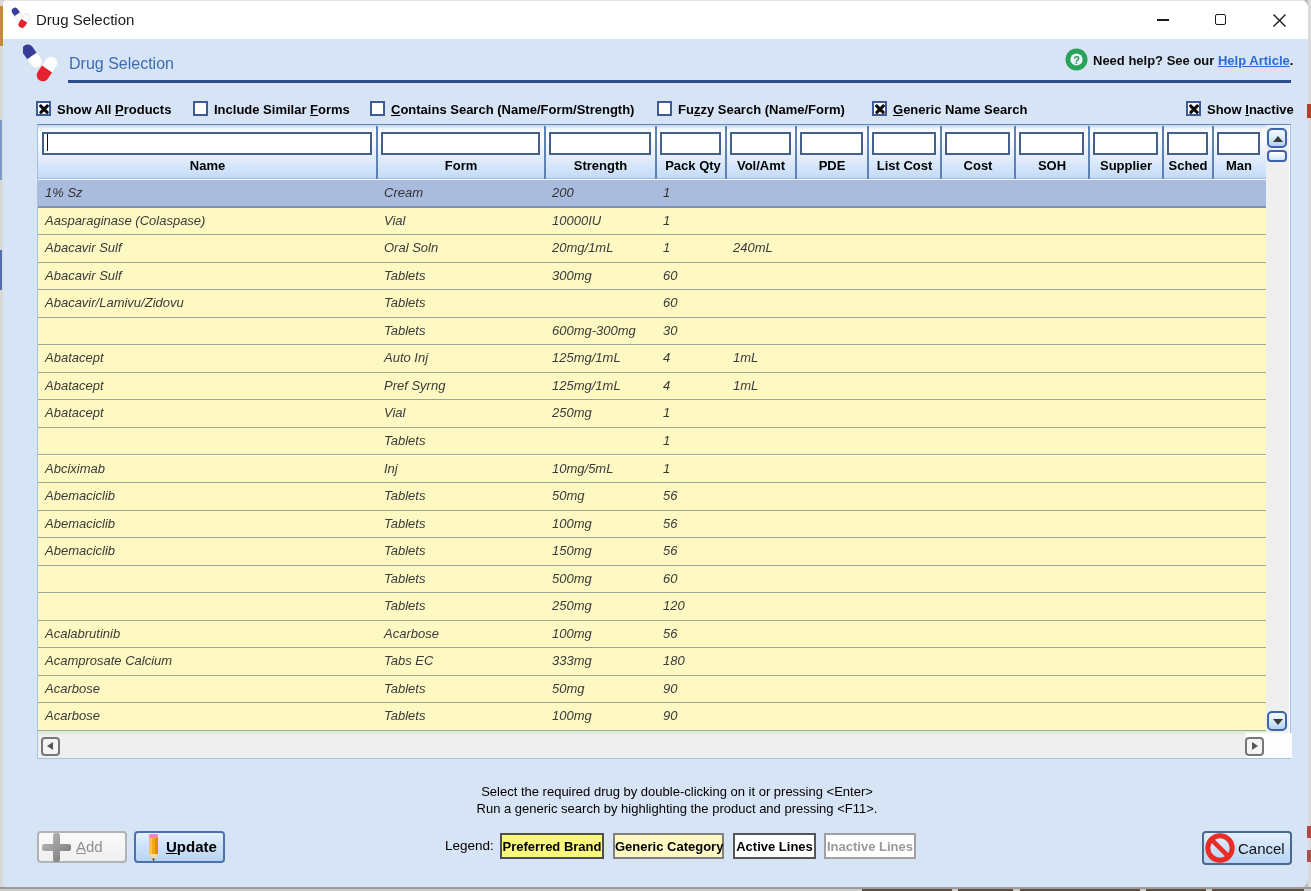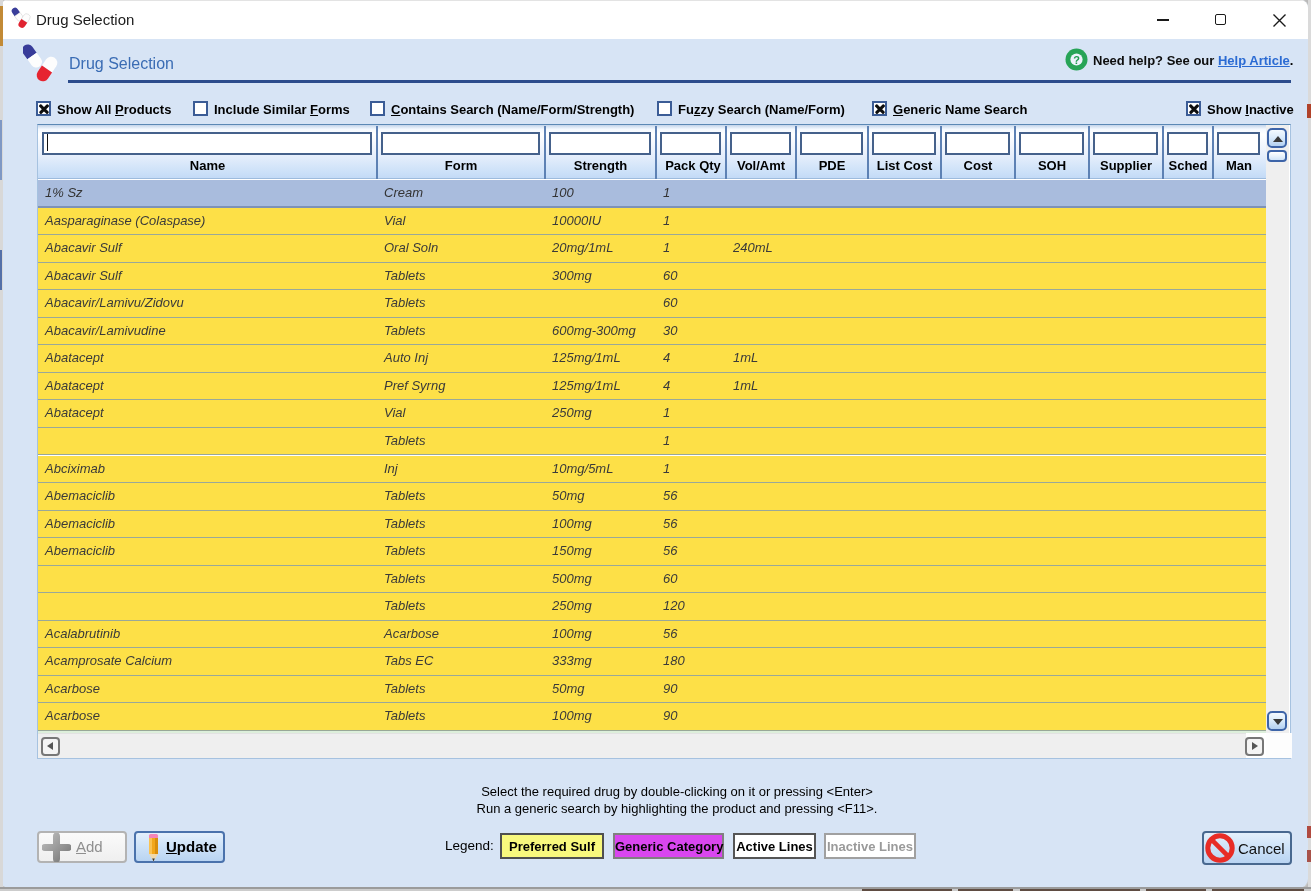--- a/index.html
+++ b/index.html
@@ -27,21 +27,21 @@
   border:1px solid #a6c2e0; border-top:1.5px solid #5b88b5; background:#fff; }
 .thead { position:absolute; left:0; top:0; width:1228px; height:54.5px;
   background:linear-gradient(180deg, #c3d4ea 0%, #f4f9ff 8%, #ffffff 18%, #e8f0fc 55%, #cbe0f8 90%, #c3daf6 100%);
   border-bottom:1px solid #9dbbdd; }
 .csep { position:absolute; top:1px; height:53px; width:2px; background:#5d81b4; }
 .finput { position:absolute; top:7.5px; height:23px; background:#fff; border:2px solid #45618b; }
 .hlabel { position:absolute; top:32px; height:18px; font-size:13px; font-weight:bold; color:#000;
   text-align:center; line-height:18px; }
 .row { position:absolute; left:0; width:1228px; height:27.55px; font-size:13px; font-style:italic;
   color:#3a3a3a; }
-.rg { background:#fde047; border-bottom:1.5px solid #99a899; }
+.rg { background:#fef9c3; border-bottom:1.5px solid #99a899; }
 .rs { background:#a9bcdd; border-bottom:2px solid #7e92b6; color:#333; }
 .cell { position:absolute; top:0; height:100%; line-height:26px; padding-left:7px; white-space:nowrap; overflow:hidden; }
 
 .vtrack { position:absolute; left:1228px; top:0; width:23px; height:608px; background:#efefef; }
 .htrack { position:absolute; left:0; top:608px; width:1208px; height:25px; background:#efefef; border-top:1px solid #e2e2e2;}
 .corner { position:absolute; left:1228px; top:608px; width:26px; height:25px; background:#fdfdfd; }
 .vbtn { position:absolute; left:1px; width:20px; height:20px; border:2px solid #3d64a8; border-radius:5px;
   background:linear-gradient(#f4faff 0%, #dcecfb 45%, #b3d0f1 100%); }
 .vthumb { position:absolute; left:1px; top:25px; width:20px; height:12px; border:2px solid #3d64a8; border-radius:4px;
   background:linear-gradient(#ffffff 0%, #e8f2fc 50%, #cfe3f8 100%); }
@@ -160,21 +160,21 @@
 <div class="finput" style="left:1129px;width:41px"></div>
 <div class="hlabel" style="left:1125px;width:50px">Sched</div>
 <div class="csep" style="left:1174px"></div>
 <div class="finput" style="left:1179px;width:43px"></div>
 <div class="hlabel" style="left:1175px;width:52px">Man</div>
 <div class="abs" style="left:8.5px;top:9px;width:1.5px;height:17px;background:#111;"></div>
 </div>
 <div class="row rs" style="top:55.50px">
 <div class="cell" style="left:0px;width:339px">1% Sz</div>
 <div class="cell" style="left:339px;width:168px">Cream</div>
-<div class="cell" style="left:507px;width:111px">100</div>
+<div class="cell" style="left:507px;width:111px">200</div>
 <div class="cell" style="left:618px;width:70px">1</div>
 </div>
 <div class="row rg" style="top:83.05px">
 <div class="cell" style="left:0px;width:339px">Aasparaginase (Colaspase)</div>
 <div class="cell" style="left:339px;width:168px">Vial</div>
 <div class="cell" style="left:507px;width:111px">10000IU</div>
 <div class="cell" style="left:618px;width:70px">1</div>
 </div>
 <div class="row rg" style="top:110.60px">
 <div class="cell" style="left:0px;width:339px">Abacavir Sulf</div>
@@ -188,21 +188,20 @@
 <div class="cell" style="left:339px;width:168px">Tablets</div>
 <div class="cell" style="left:507px;width:111px">300mg</div>
 <div class="cell" style="left:618px;width:70px">60</div>
 </div>
 <div class="row rg" style="top:165.70px">
 <div class="cell" style="left:0px;width:339px">Abacavir/Lamivu/Zidovu</div>
 <div class="cell" style="left:339px;width:168px">Tablets</div>
 <div class="cell" style="left:618px;width:70px">60</div>
 </div>
 <div class="row rg" style="top:193.25px">
-<div class="cell" style="left:0px;width:339px">Abacavir/Lamivudine</div>
 <div class="cell" style="left:339px;width:168px">Tablets</div>
 <div class="cell" style="left:507px;width:111px">600mg-300mg</div>
 <div class="cell" style="left:618px;width:70px">30</div>
 </div>
 <div class="row rg" style="top:220.80px">
 <div class="cell" style="left:0px;width:339px">Abatacept</div>
 <div class="cell" style="left:339px;width:168px">Auto Inj</div>
 <div class="cell" style="left:507px;width:111px">125mg/1mL</div>
 <div class="cell" style="left:618px;width:70px">4</div>
 <div class="cell" style="left:688px;width:70px">1mL</div>
@@ -322,22 +321,22 @@
 <svg class="abs" style="left:147px;top:833px" width="13" height="29" viewBox="0 0 13 29">
 <rect x="2" y="1" width="9" height="5" rx="1.5" fill="#f585b7"></rect>
 <rect x="2" y="5" width="9" height="16" fill="#f2a71c"></rect>
 <rect x="2" y="5" width="3" height="16" fill="#fac253"></rect>
 <rect x="8" y="5" width="3" height="16" fill="#d98e0d"></rect>
 <path d="M2 21 h9 L6.5 28.5 z" fill="#f0d9ac"></path>
 <path d="M5.2 25.5 L6.5 28.5 L7.8 25.5 z" fill="#333"></path>
 </svg>
 <div class="abs" style="left:166px;top:838px;font-size:15px;font-weight:bold;color:#000;"><u>U</u>pdate</div>
 <div class="abs" style="left:445px;top:838px;font-size:13.5px;color:#000;">Legend:</div>
-<div class="legbox" style="left:500px;width:104px;background:#f8f87d;border:2px solid #4f4f4f;color:#000;">Preferred Sulf</div>
-<div class="legbox" style="left:613px;width:111px;background:#d946ef;border:2px solid #808080;color:#000;">Generic Category</div>
+<div class="legbox" style="left:500px;width:104px;background:#f8f87d;border:2px solid #4f4f4f;color:#000;">Preferred Brand</div>
+<div class="legbox" style="left:613px;width:111px;background:#fef9c3;border:2px solid #808080;color:#000;">Generic Category</div>
 <div class="legbox" style="left:733px;width:83px;background:#fff;border:2px solid #555;color:#000;">Active Lines</div>
 <div class="legbox" style="left:824px;width:92px;background:#fff;border:2px solid #a0a0a0;color:#9a9a9a;">Inactive Lines</div>
 <div class="btn" style="left:1202px;top:831px;width:90px;height:34px;border:2px solid #48688f;
 background:linear-gradient(#e4f0fc 0%,#cfe3f8 45%,#b9d4f2 100%);"></div>
 <svg class="abs" style="left:1205px;top:833px" width="30" height="30" viewBox="0 0 30 30">
 <circle cx="15" cy="15" r="12.2" fill="none" stroke="#e82c26" stroke-width="5"></circle>
 <rect x="3.5" y="12.8" width="23" height="4.6" fill="#e82c26" transform="rotate(45 15 15)"></rect>
 </svg>
 <div class="abs" style="left:1238px;top:840px;font-size:15px;color:#111;">Cancel</div>
 </div>

